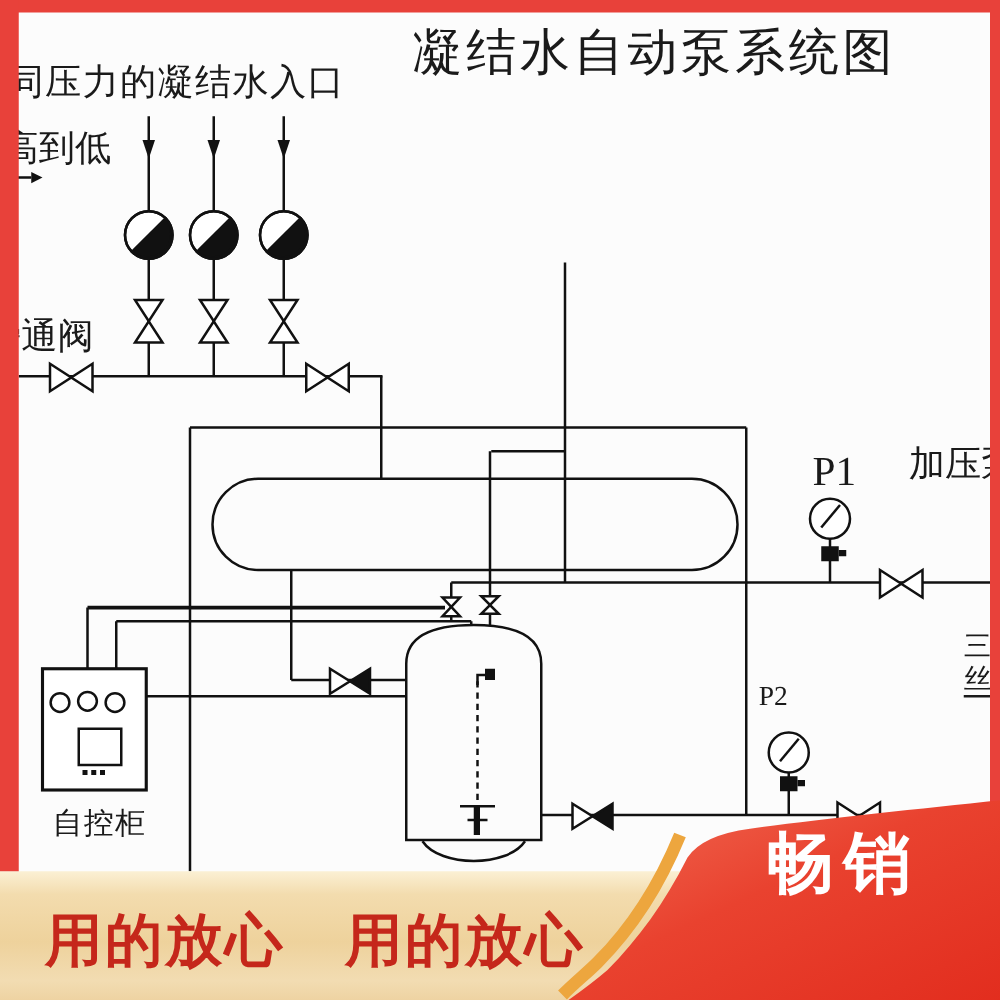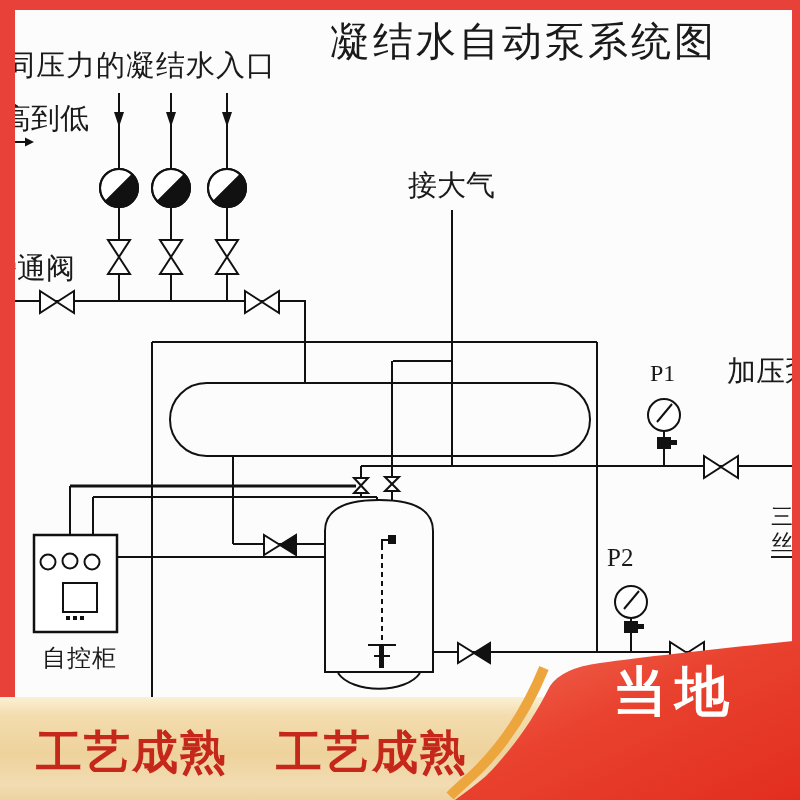--- a/index.html
+++ b/index.html
@@ -145,45 +145,44 @@
         <rect x="73" y="616" width="4" height="4" fill="#111111" stroke="none"></rect>
         <rect x="80" y="616" width="4" height="4" fill="#111111" stroke="none"></rect>
       </g>
     </g>
   </svg>
 
   <div class="lbl" style="left:330px;top:14px;font-size:40px;letter-spacing:3px;">凝结水自动泵系统图</div>
   <div class="lbl" style="left:2px;top:99px;font-size:29px;">高到低</div>
   <div class="lbl" style="left:6px;top:46px;font-size:29px;letter-spacing:1px;">同压力的凝结水入口</div>
   <div class="lbl" style="left:-12px;top:249px;font-size:29px;">旁通阀</div>
-  <div class="lbl" style="left:408px;top:166px;font-size:29px;">接大气</div>
-  <div class="lbl" style="left:650px;top:360px;font-size:24px;">P1</div>
-  <div class="lbl" style="left:607px;top:544px;font-size:25px;">P2</div>
+  <div class="lbl" style="left:650px;top:360px;font-size:33px;">P1</div>
+  <div class="lbl" style="left:607px;top:544px;font-size:22px;">P2</div>
   <div class="lbl" style="left:727px;top:352px;font-size:29px;">加压泵</div>
   <div class="lbl" style="left:42px;top:642px;font-size:24px;letter-spacing:1px;">自控柜</div>
   <div class="clip-edge">
     <div>三</div>
     <div style="border-bottom:2px solid #1a1a1a;">丝</div>
   </div>
 
   <div class="strip" style="left:0;top:0;width:800px;height:10px;"></div>
   <div class="strip" style="left:0;top:0;width:15px;height:697px;"></div>
   <div class="strip" style="left:792px;top:0;width:8px;height:800px;"></div>
 
   <div class="tan"></div>
-  <div class="slogan">工艺成熟　工艺成熟</div>
+  <div class="slogan">用的放心　用的放心</div>
 
   <svg class="abs" style="left:440px;top:620px;z-index:6;" width="360" height="180" viewBox="0 0 360 180">
     <defs>
       <linearGradient id="rg" x1="0" y1="0" x2="1" y2="1">
         <stop offset="0" stop-color="#f16c55"></stop>
         <stop offset="0.45" stop-color="#e9422f"></stop>
         <stop offset="1" stop-color="#e22d1e"></stop>
       </linearGradient>
     </defs>
     <path d="M104,48 C86,92 64,124 38,150 C30,158 20,166 10,176" stroke="#eda63e" stroke-width="10" fill="none"></path>
     <path d="M362,20 C296,27 210,36 160,43 Q122,48 110,66 C92,102 70,132 46,156 Q32,168 12,182 L362,182 Z" fill="url(#rg)"></path>
   </svg>
   <div class="corner-text">
-    <div>当地</div>
+    <div>畅销</div>
   </div>
 
 </div>
 
 </body></html>

